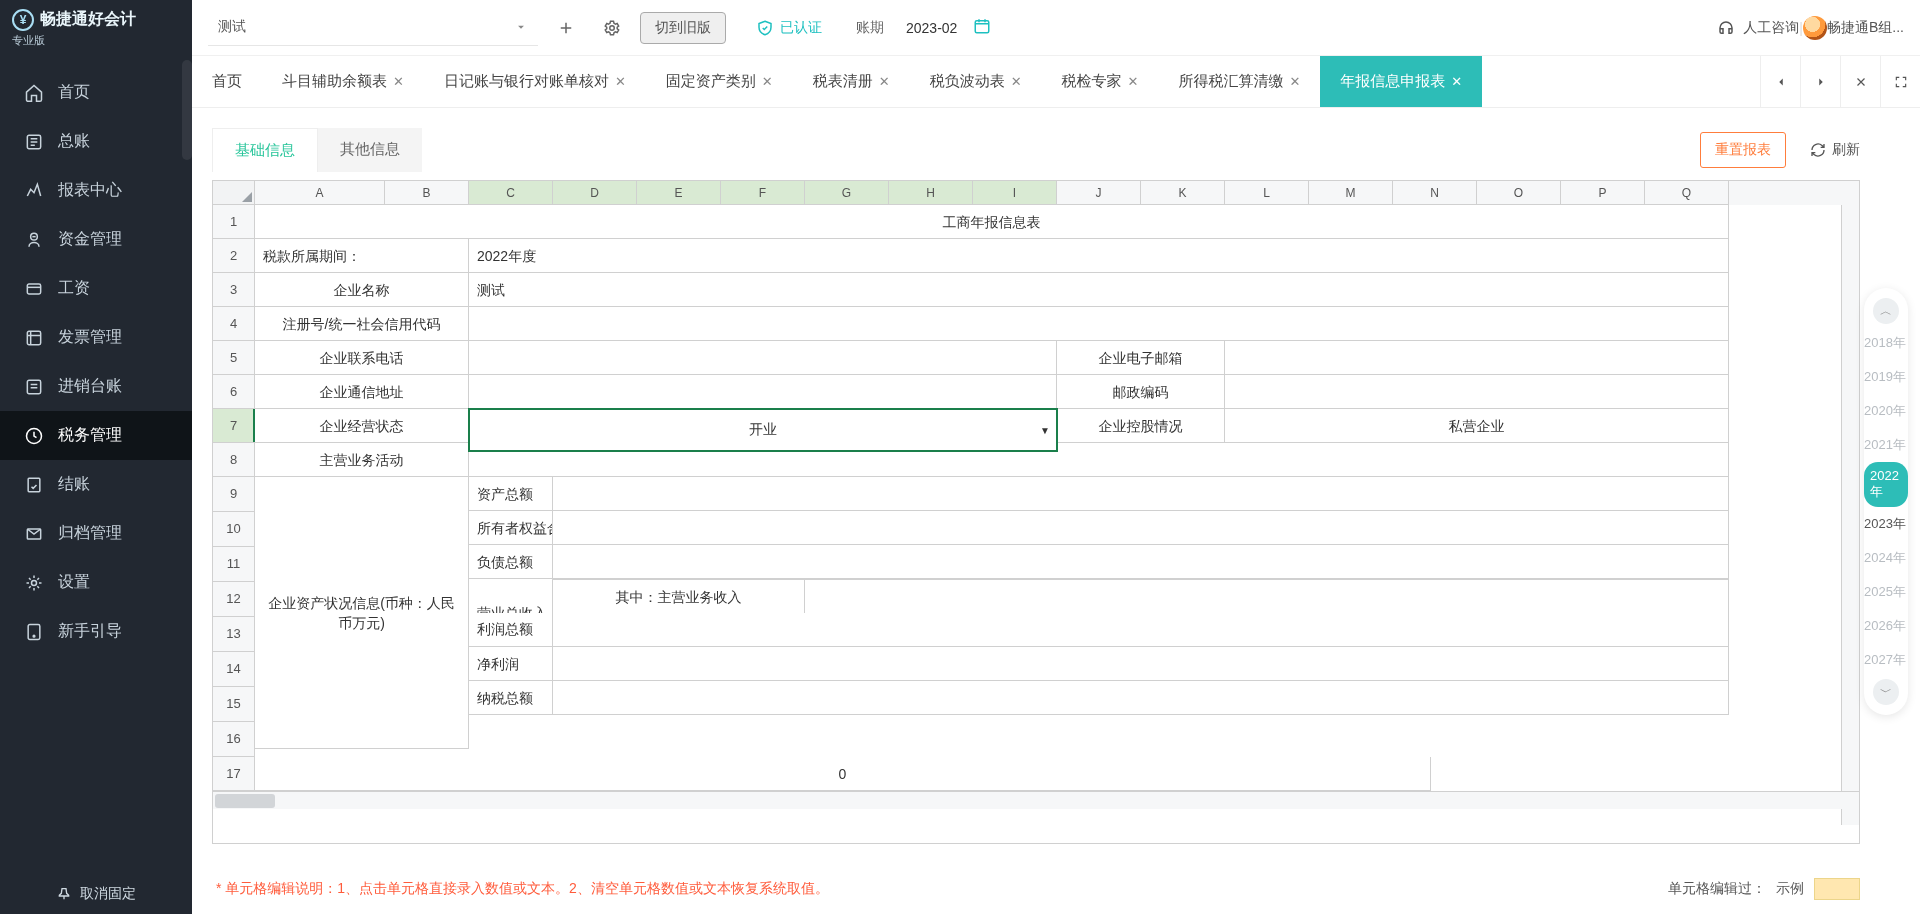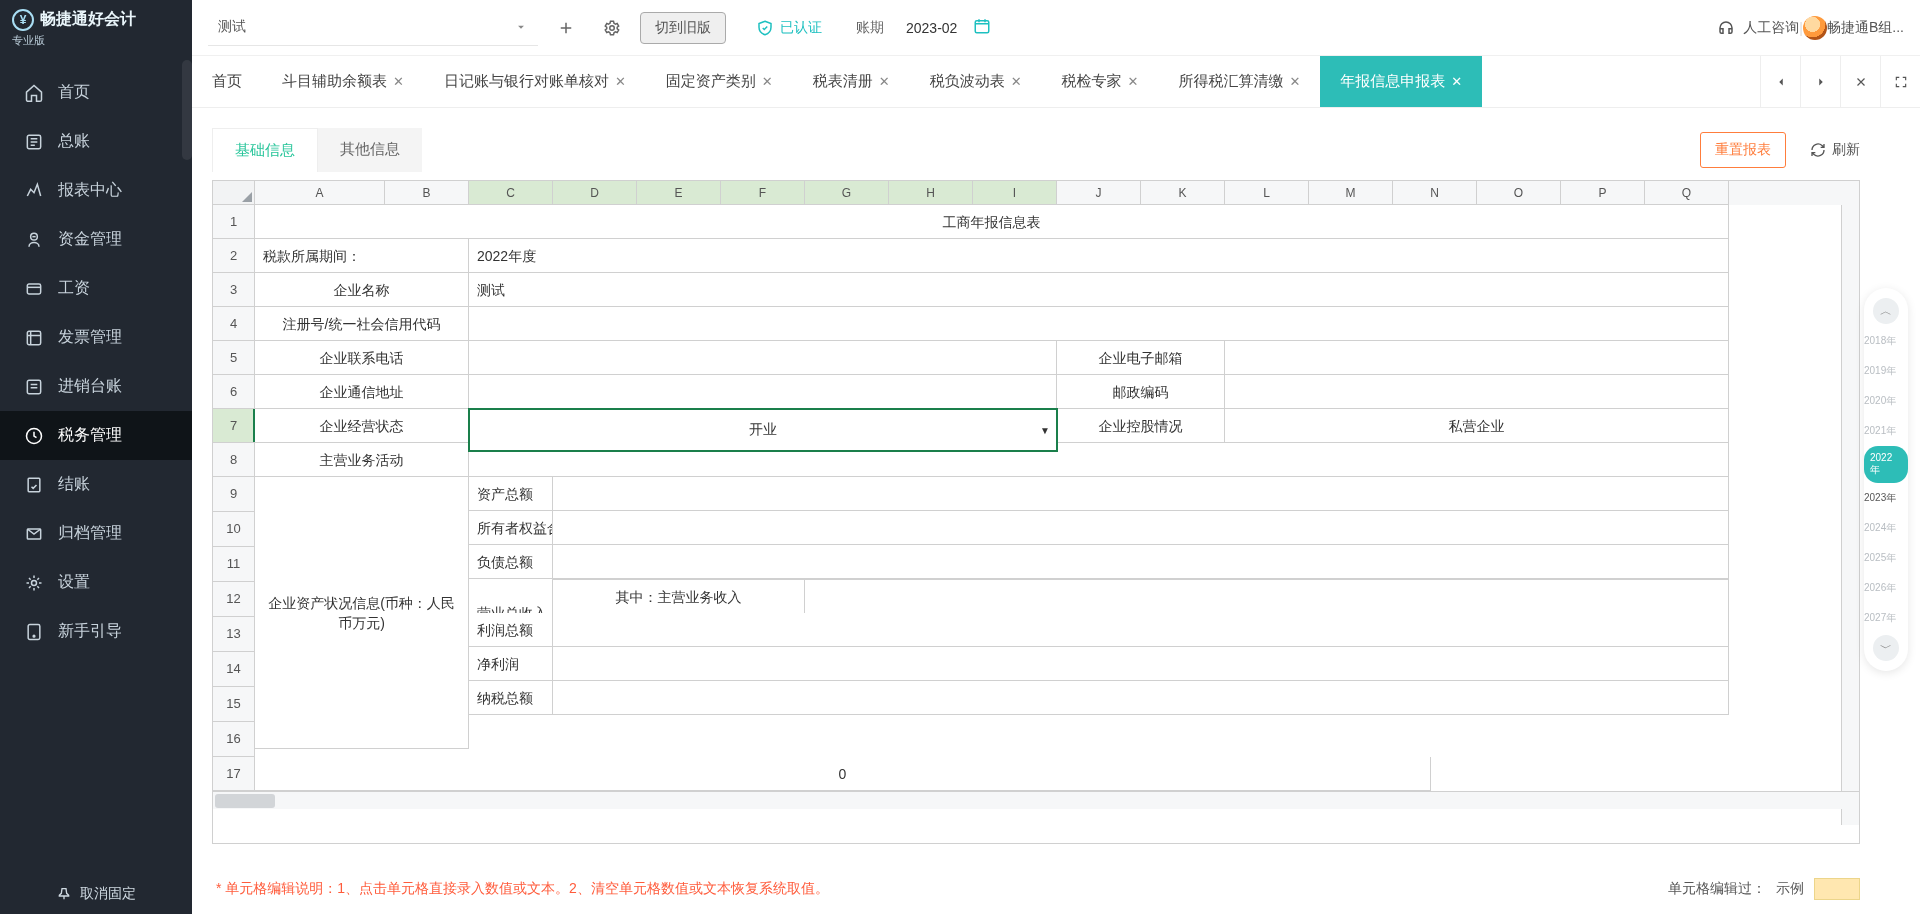--- a/index.html
+++ b/index.html
@@ -63,21 +63,21 @@
 .cell{border-right:1px solid #d0d0d0;border-bottom:1px solid #d0d0d0;line-height:34px;padding:0 8px;font-size:14px;color:#333;overflow:hidden;white-space:nowrap;background:#fff}
 .label-cell{text-align:center;background:#fff}
 .active-cell{position:absolute;border:2px solid #1a7f4b;background:#fff;display:flex;align-items:center;justify-content:center;pointer-events:none}
 .active-cell .dd{position:absolute;right:6px;top:50%;transform:translateY(-50%);font-size:10px;color:#333}
 .sheet-hscroll{height:18px;border-top:1px solid #d0d0d0;background:#f6f7f8;position:relative}
 .sheet-hscroll .thumb{position:absolute;left:2px;top:2px;height:14px;width:60px;background:#d2d5d8;border-radius:3px}
 .sheet-vscroll{position:absolute;right:0;top:24px;bottom:18px;width:18px;border-left:1px solid #d0d0d0;background:#f6f7f8}
 
 .year-rail{position:absolute;right:12px;top:180px;width:44px;background:#fff;border-radius:22px;box-shadow:0 2px 10px rgba(0,0,0,.1);padding:10px 0;display:flex;flex-direction:column;align-items:center;gap:2px}
 .year-arrow{width:26px;height:26px;border-radius:50%;background:#eceff1;display:flex;align-items:center;justify-content:center;color:#888;font-size:12px}
-.year{font-size:10px;color:#b8bdc2;padding:8px 0;cursor:pointer}
+.year{font-size:13px;color:#b8bdc2;padding:8px 0;cursor:pointer}
 .year.near{color:#555}
 .year.active{background:#2dbdb7;color:#fff;border-radius:14px;padding:6px 6px}
 
 .footer-note{position:absolute;left:24px;bottom:16px;color:#ff5b3b;font-size:14px}
 .footer-right{position:absolute;right:60px;bottom:14px;display:flex;align-items:center;gap:10px;color:#555;font-size:14px}
 .sample-box{width:46px;height:22px;background:#ffe7b0;border:1px solid #ecd58a}
 </style>
 </head>
 <body>
 
@@ -400,21 +400,21 @@
               <div class="cell" style="width: 84px; height: 68px; line-height: 68px;">营业总收入</div>
               <div style="display: flex; flex-direction: column;">
                 <div class="cell" style="width: 1176px; height: 34px;"></div>
                 <div style="display: flex;">
                   <div class="cell" style="width: 252px; text-align: center;">其中：主营业务收入</div>
                   <div class="cell" style="width: 924px;"></div>
                 </div>
               </div>
             </div>
             <div class="row" style="height: 34px;">
-              <div class="cell" style="width: 84px;">利润总额</div>
+              <div class="cell" style="width: 84px; font-family: Liberation Mono, monospace;">利润总额</div>
               <div class="cell" style="width: 1176px;"></div>
             </div>
             <div class="row" style="height: 34px;">
               <div class="cell" style="width: 84px;">净利润</div>
               <div class="cell" style="width: 1176px;"></div>
             </div>
             <div class="row" style="height: 34px;">
               <div class="cell" style="width: 84px;">纳税总额</div>
               <div class="cell" style="width: 1176px;"></div>
             </div>

